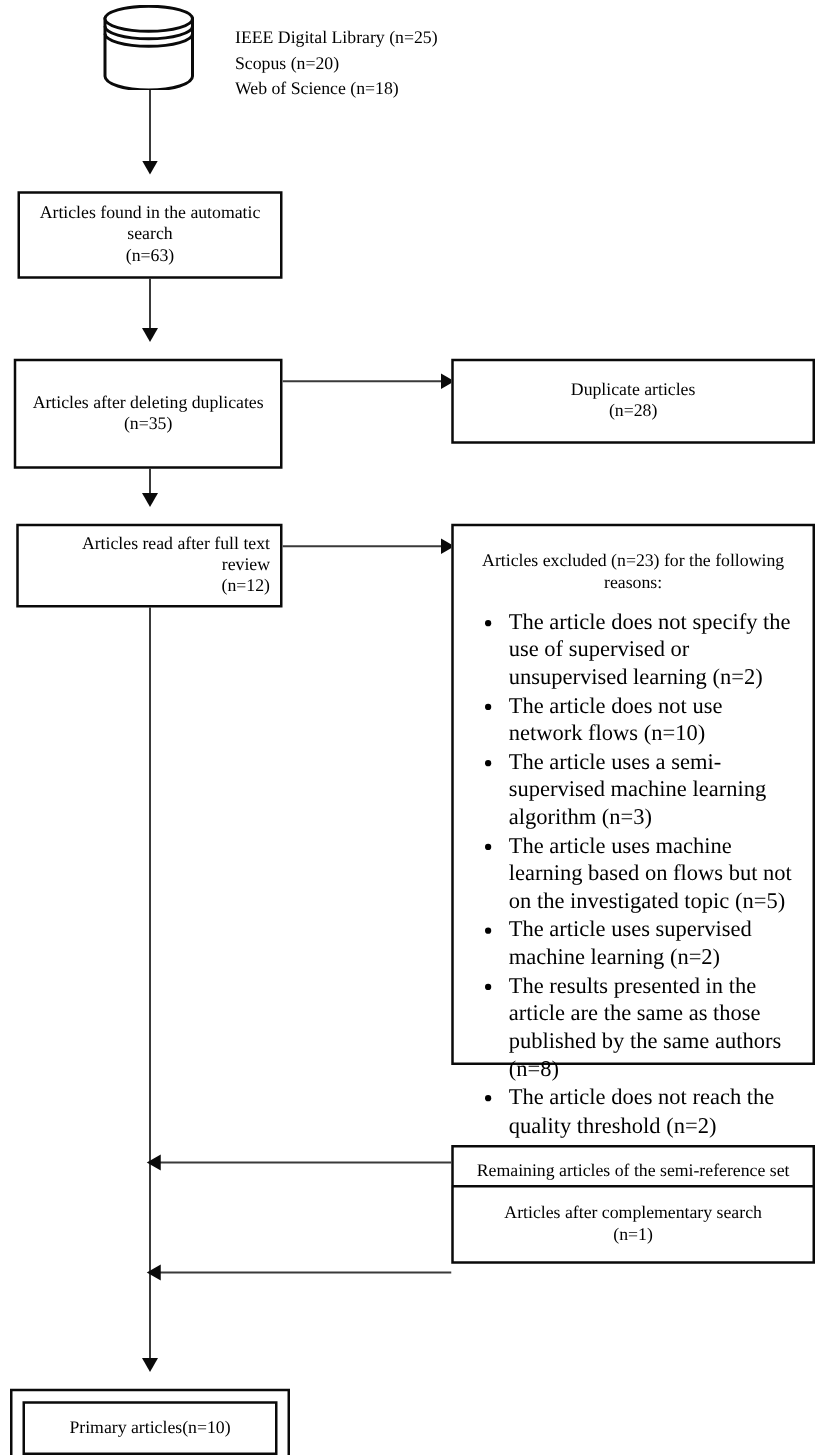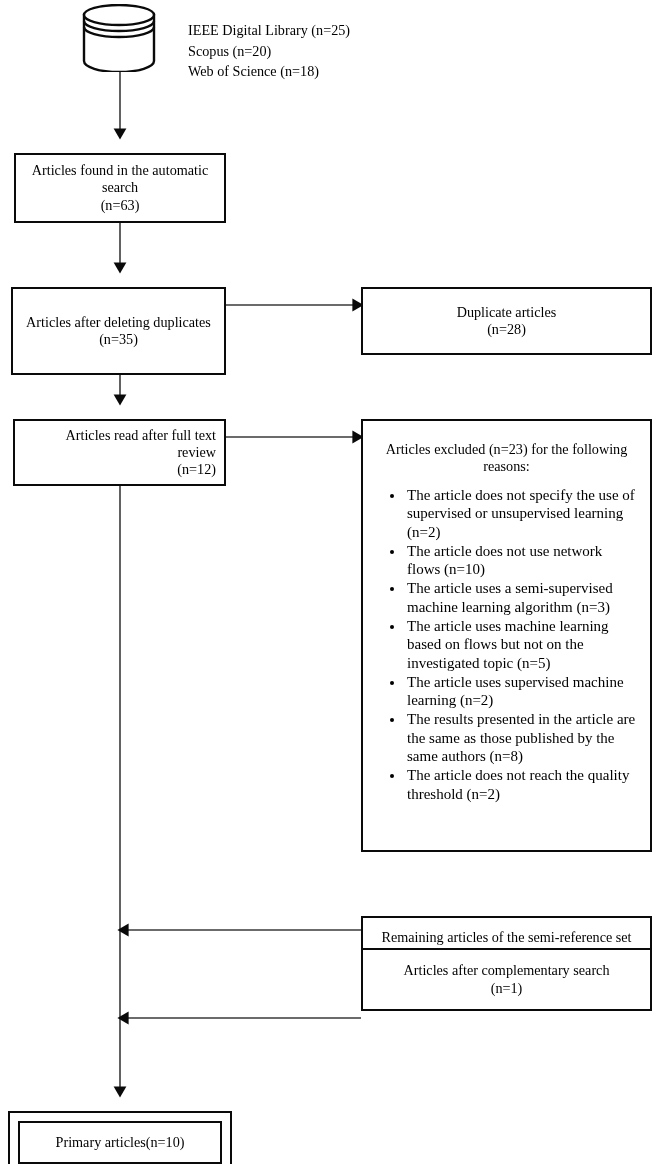--- a/index.html
+++ b/index.html
@@ -76,21 +76,21 @@
     font-size: 14.2px;
     line-height: 1.22;
     margin: 6px 6px 10px 6px;
   }
   .node.exclusions ul {
     margin: 0 2px 0 0;
     padding-left: 30px;
     list-style: disc;
   }
   .node.exclusions li {
-    font-size: 15px;
+    font-size: 18px;
     line-height: 1.235;
     margin: 0 0 0.5px 0;
     padding-left: 2px;
   }
 
   
   #db-cylinder {
     position: absolute;
     left: 82px;
     top: 4px;

